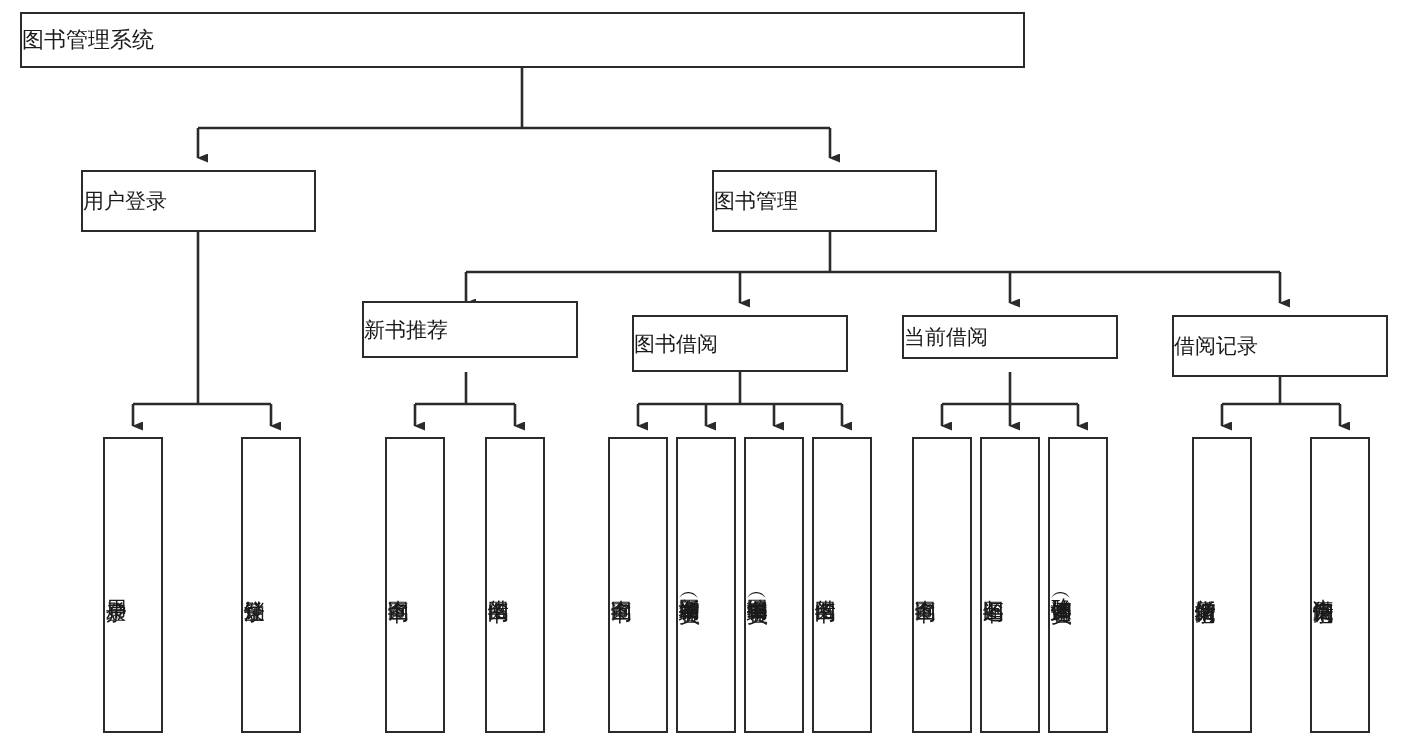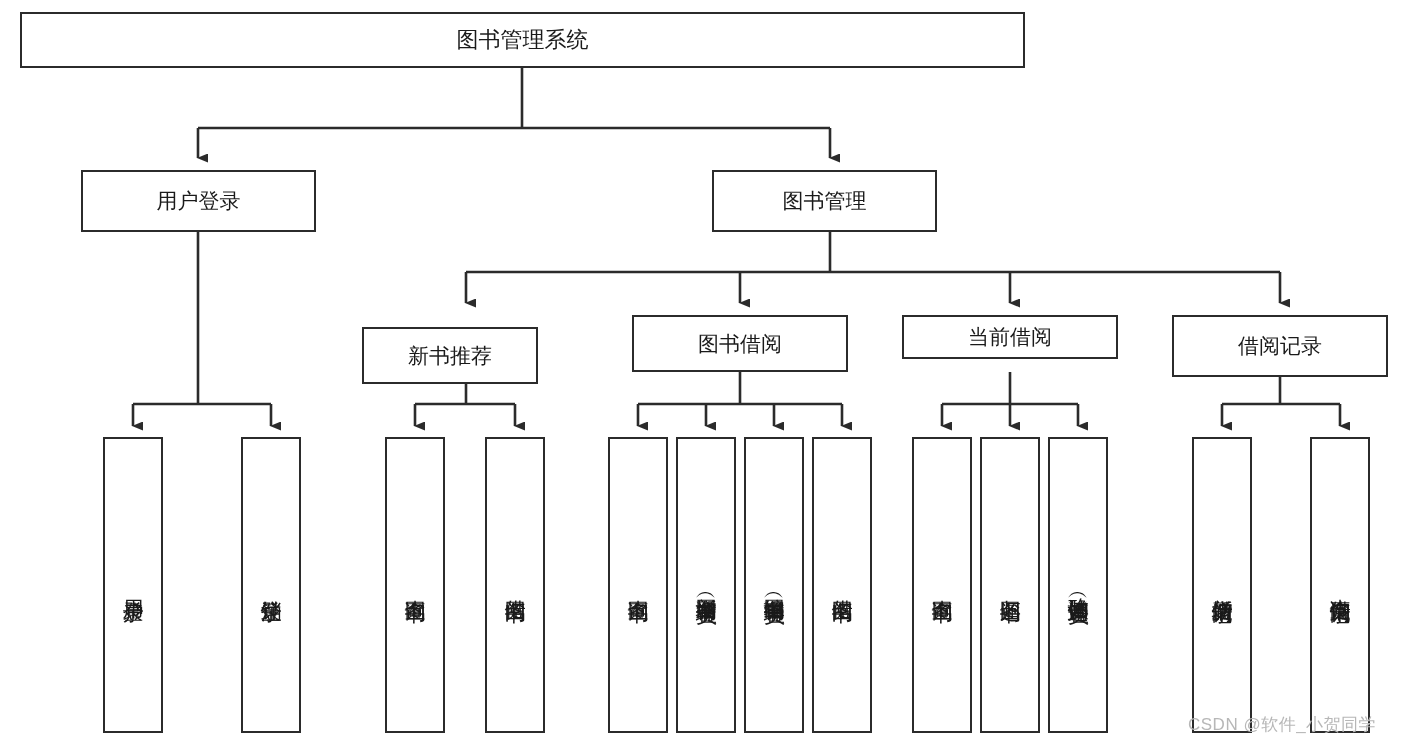--- a/index.html
+++ b/index.html
@@ -26,21 +26,21 @@
     height: 747px;
     pointer-events: none;
   }
   .node {
     position: absolute;
     box-sizing: border-box;
     border: 2.5px solid #2b2b2b;
     background: #ffffff;
     display: flex;
     align-items: center;
-    justify-content: center;
+    justify-content: flex-start;
     color: #1a1a1a;
     text-align: center;
   }
   .node.root {
     font-size: 22px;
   }
   .node.lvl2 {
     font-size: 21px;
   }
   .node.lvl3 {
@@ -127,21 +127,21 @@
     <span>图书管理系统</span>
   </div>
 
   <div class="node lvl2" style="left:81px; top:170px; width:235px; height:62px;">
     <span>用户登录</span>
   </div>
   <div class="node lvl2" style="left:712px; top:170px; width:225px; height:62px;">
     <span>图书管理</span>
   </div>
 
-  <div class="node lvl3" style="left:362px; top:327px; width:176px; height:57px;">
+  <div class="node lvl3" style="left:362px; top:301px; width:216px; height:57px;">
     <span>新书推荐</span>
   </div>
   <div class="node lvl3" style="left:632px; top:315px; width:216px; height:57px;">
     <span>图书借阅</span>
   </div>
   <div class="node lvl3" style="left:902px; top:315px; width:216px; height:44px;">
     <span>当前借阅</span>
   </div>
   <div class="node lvl3" style="left:1172px; top:315px; width:216px; height:62px;">
     <span>借阅记录</span>
@@ -184,15 +184,14 @@
     <span class="vtext">确认归还（管理员）</span>
   </div>
 
   <div class="node leaf" style="left:1192px; top:437px; width:60px; height:296px;">
     <span class="vtext">新增借阅记录</span>
   </div>
   <div class="node leaf" style="left:1310px; top:437px; width:60px; height:296px;">
     <span class="vtext">查询借阅记录</span>
   </div>
 
-  <div class="watermark">CSDN @软件_小贺同学</div>
 
 </div>
 
 </body></html>

